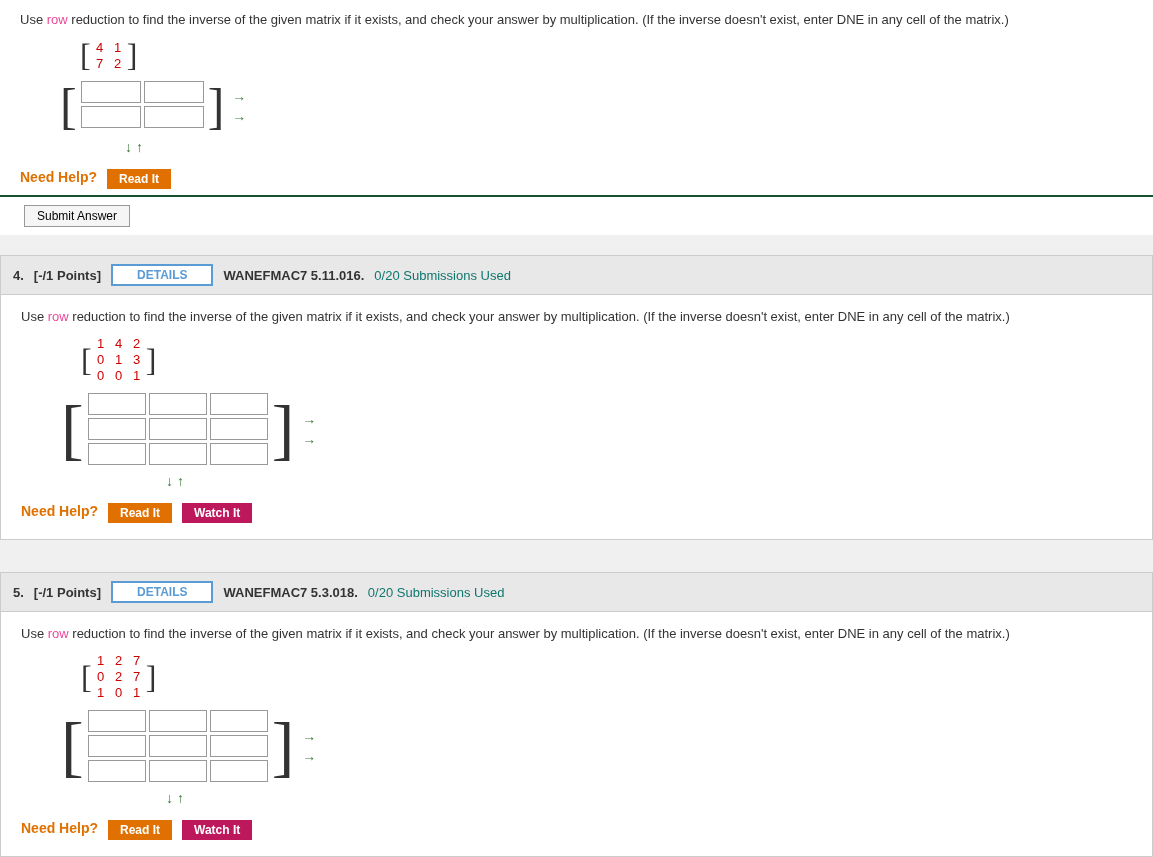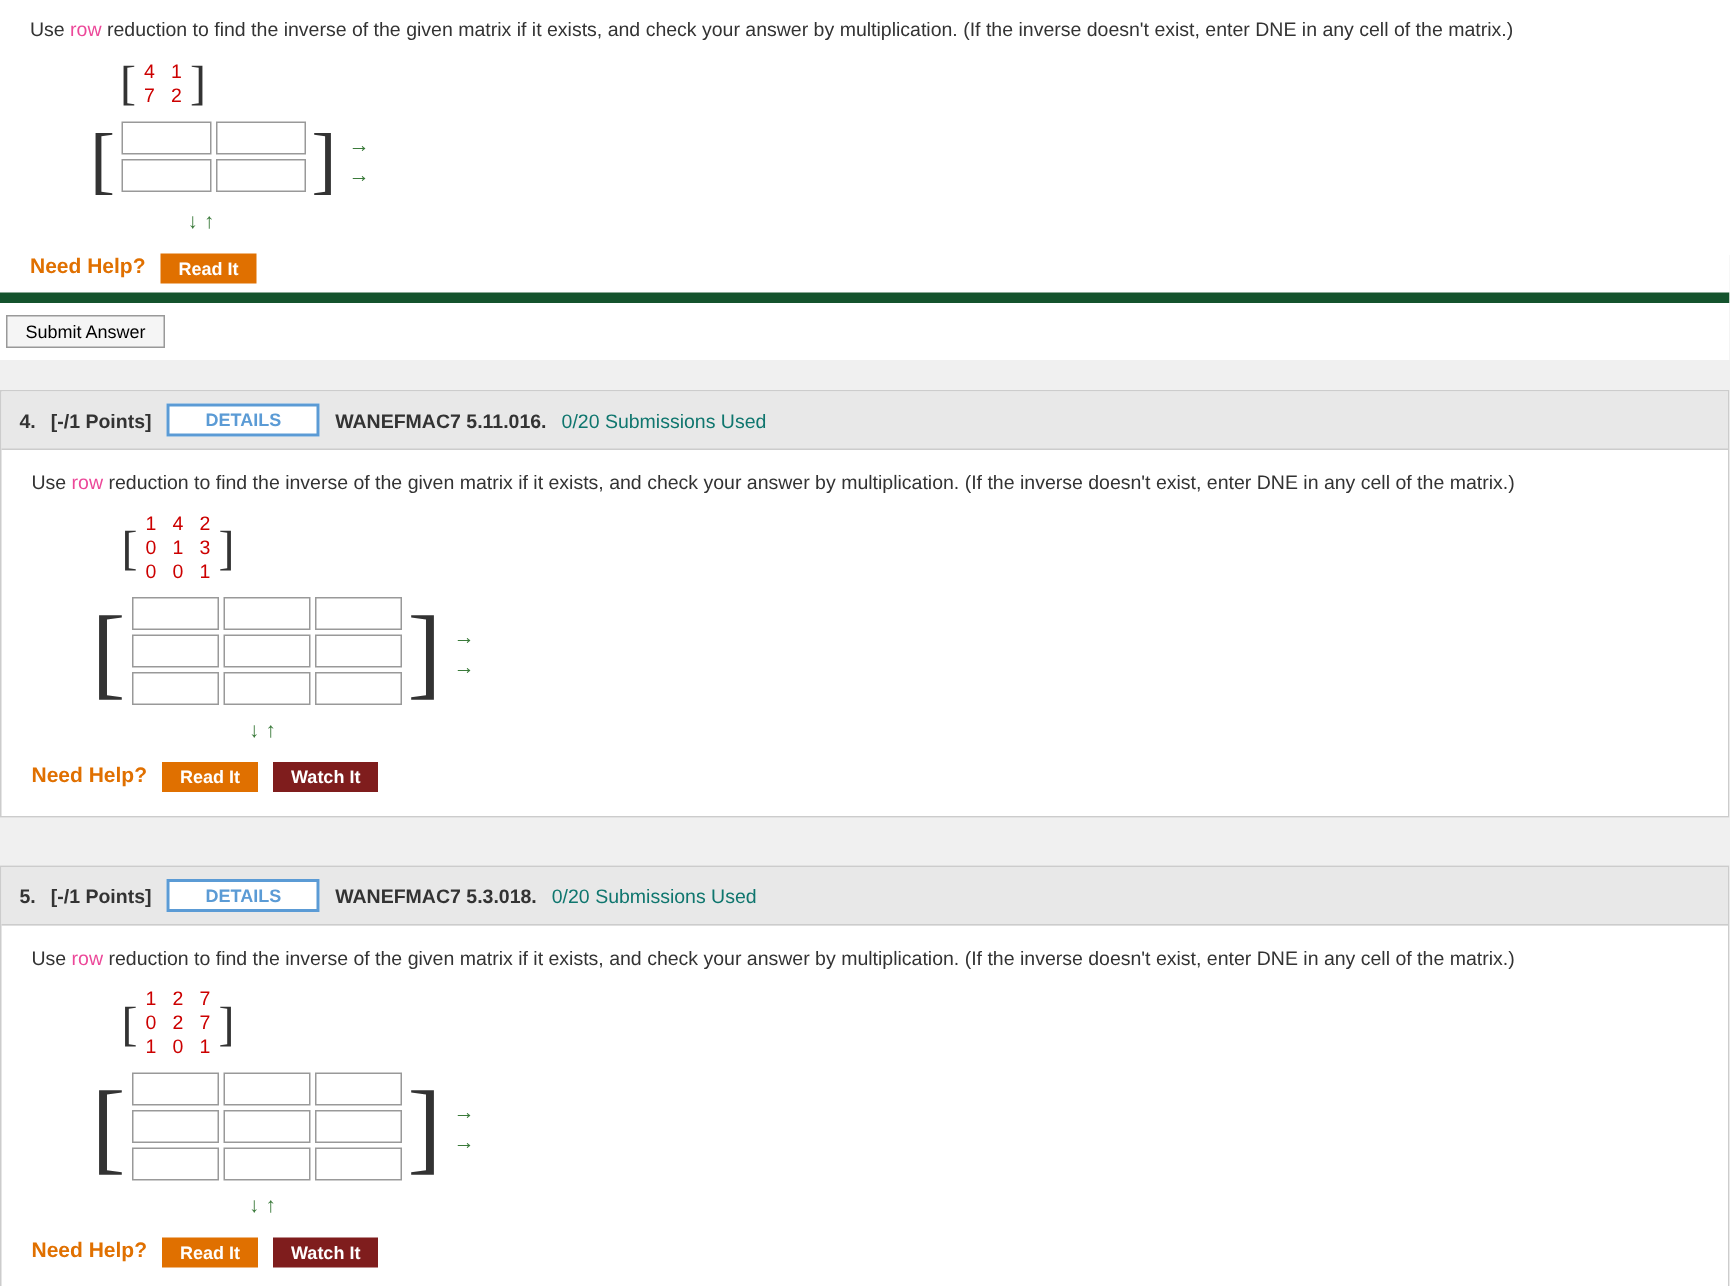--- a/index.html
+++ b/index.html
@@ -50,23 +50,23 @@
     
     .arrows-container { display: flex; flex-direction: column; gap: 4px; align-items: center; }
     .arrow-right { color: #3a7a3a; font-size: 14px; font-weight: bold; }
     
     .updown-arrows { display: flex; gap: 4px; margin-left: 105px; margin-top: 4px; color: #3a7a3a; font-size: 14px; }
     
     .need-help { display: flex; align-items: flex-start; gap: 10px; margin-top: 14px; }
     .need-help-label { color: #e07000; font-weight: bold; font-size: 14px; }
     
     .read-it-btn { background: #e07000; color: #fff; border: none; padding: 3px 12px; font-size: 12px; cursor: pointer; font-weight: bold; }
-    .watch-it-btn { background: #7f1d1d; color: #fff; border: none; padding: 3px 12px; font-size: 12px; cursor: pointer; font-weight: bold; }
-    
-    .submit-section { padding: 8px 4px; border-top: 7px solid #14532d; }
+    .watch-it-btn { background: #be185d; color: #fff; border: none; padding: 3px 12px; font-size: 12px; cursor: pointer; font-weight: bold; }
+    
+    .submit-section { padding: 8px 24px; border-top: 2px solid #14532d; }
     .submit-btn { background: #f5f5f5; border: 1px solid #999; padding: 3px 12px; font-size: 12px; cursor: pointer; }
     
     .section-top { background: #fff; padding: 12px 20px 6px 20px; }
 
     .problem-top-section { background: #fff; }
     
     .matrix-3x3-input .matrix-input { width: 58px; }
     
     .updown-arrows-3 { margin-left: 145px; }
     

